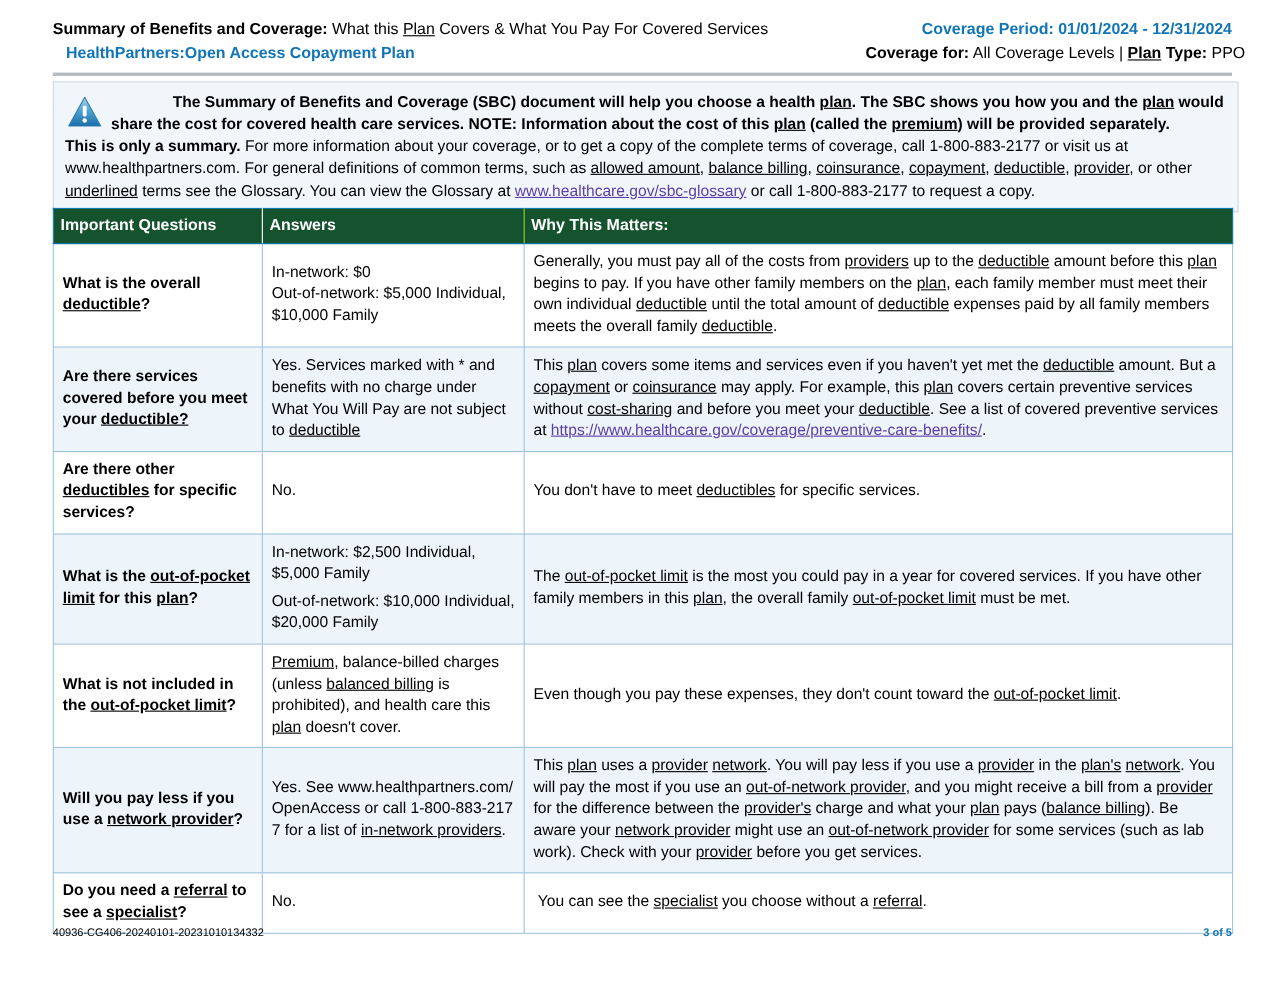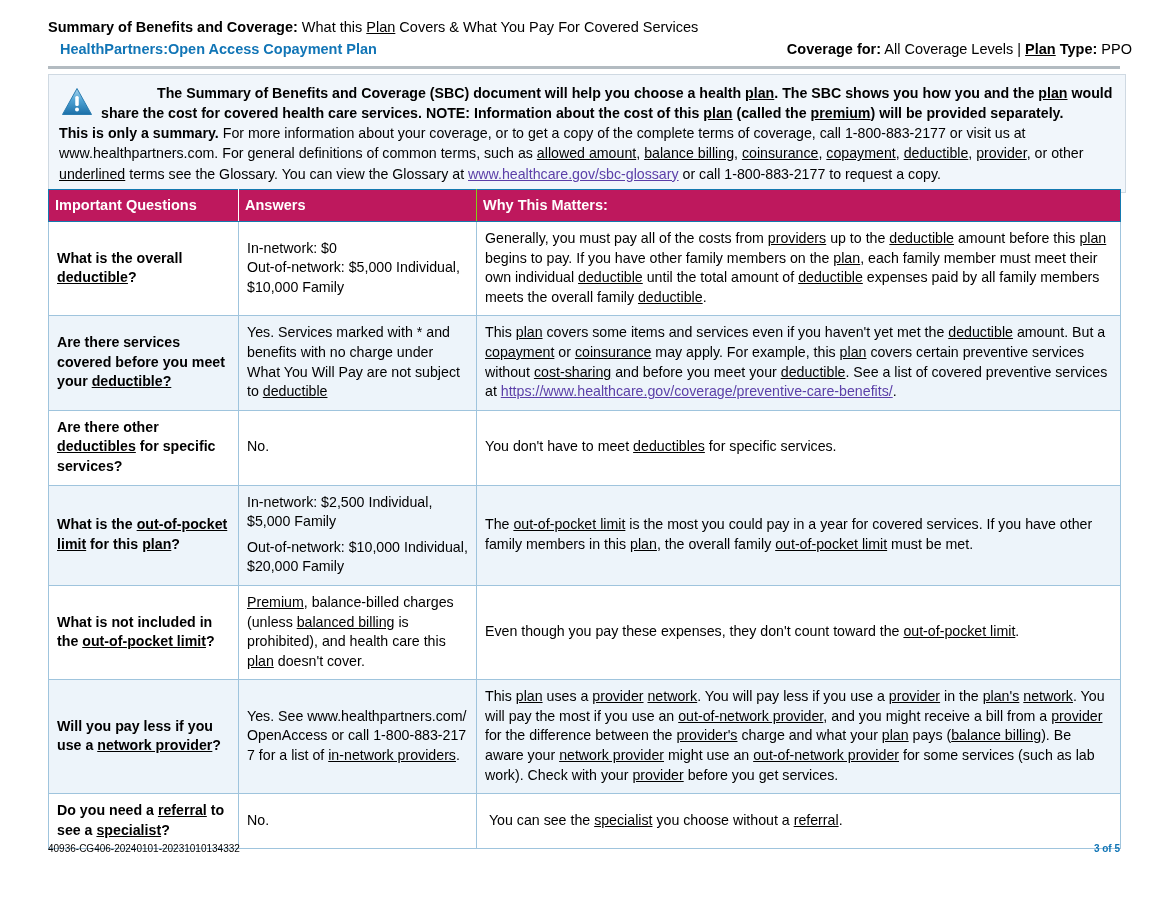--- a/index.html
+++ b/index.html
@@ -85,21 +85,21 @@
     width: 1072px;
     border-collapse: collapse;
     table-layout: fixed;
     font-size: 14.2px;
   }
   .tbl col.c1 { width: 190px; }
   .tbl col.c2 { width: 238px; }
   .tbl col.c3 { width: 644px; }
 
   .tbl thead th {
-    background: #be185d;
+    background: #14532d;
     color: #ffffff;
     font-weight: bold;
     text-align: left;
     font-size: 14.5px;
     padding: 4px 6px 5px 6px;
     border: 1px solid #1479B0;
     height: 22px;
     vertical-align: middle;
   }
   .tbl thead th.h1 { border-right: 1px solid #ffffff; }
@@ -145,20 +145,21 @@
   }
 </style>
 </head>
 <body>
 
 <div class="page">
 
   <div class="doc-header">
     <div class="hdr-row hdr-row1">
       <div class="hdr-left"><span class="b">Summary of Benefits and Coverage:</span><span> What this </span><span class="u">Plan</span><span> Covers &amp; What You Pay For Covered Services</span></div>
+      <div class="hdr-right"><span class="b blue">Coverage Period:</span><span class="b blue"> 01/01/2024 - 12/31/2024</span></div>
     </div>
     <div class="hdr-row hdr-row2">
       <div class="hdr-left"><span class="b blue">HealthPartners:Open Access Copayment Plan</span></div>
       <div class="hdr-right"><span class="b">Coverage for:</span><span> All Coverage Levels | </span><span class="b u">Plan</span><span class="b"> Type:</span><span> PPO</span></div>
     </div>
   </div>
   <div class="hdr-rule"></div>
 
   <div class="intro">
     <svg class="warn-icon" viewBox="0 0 64 64">

